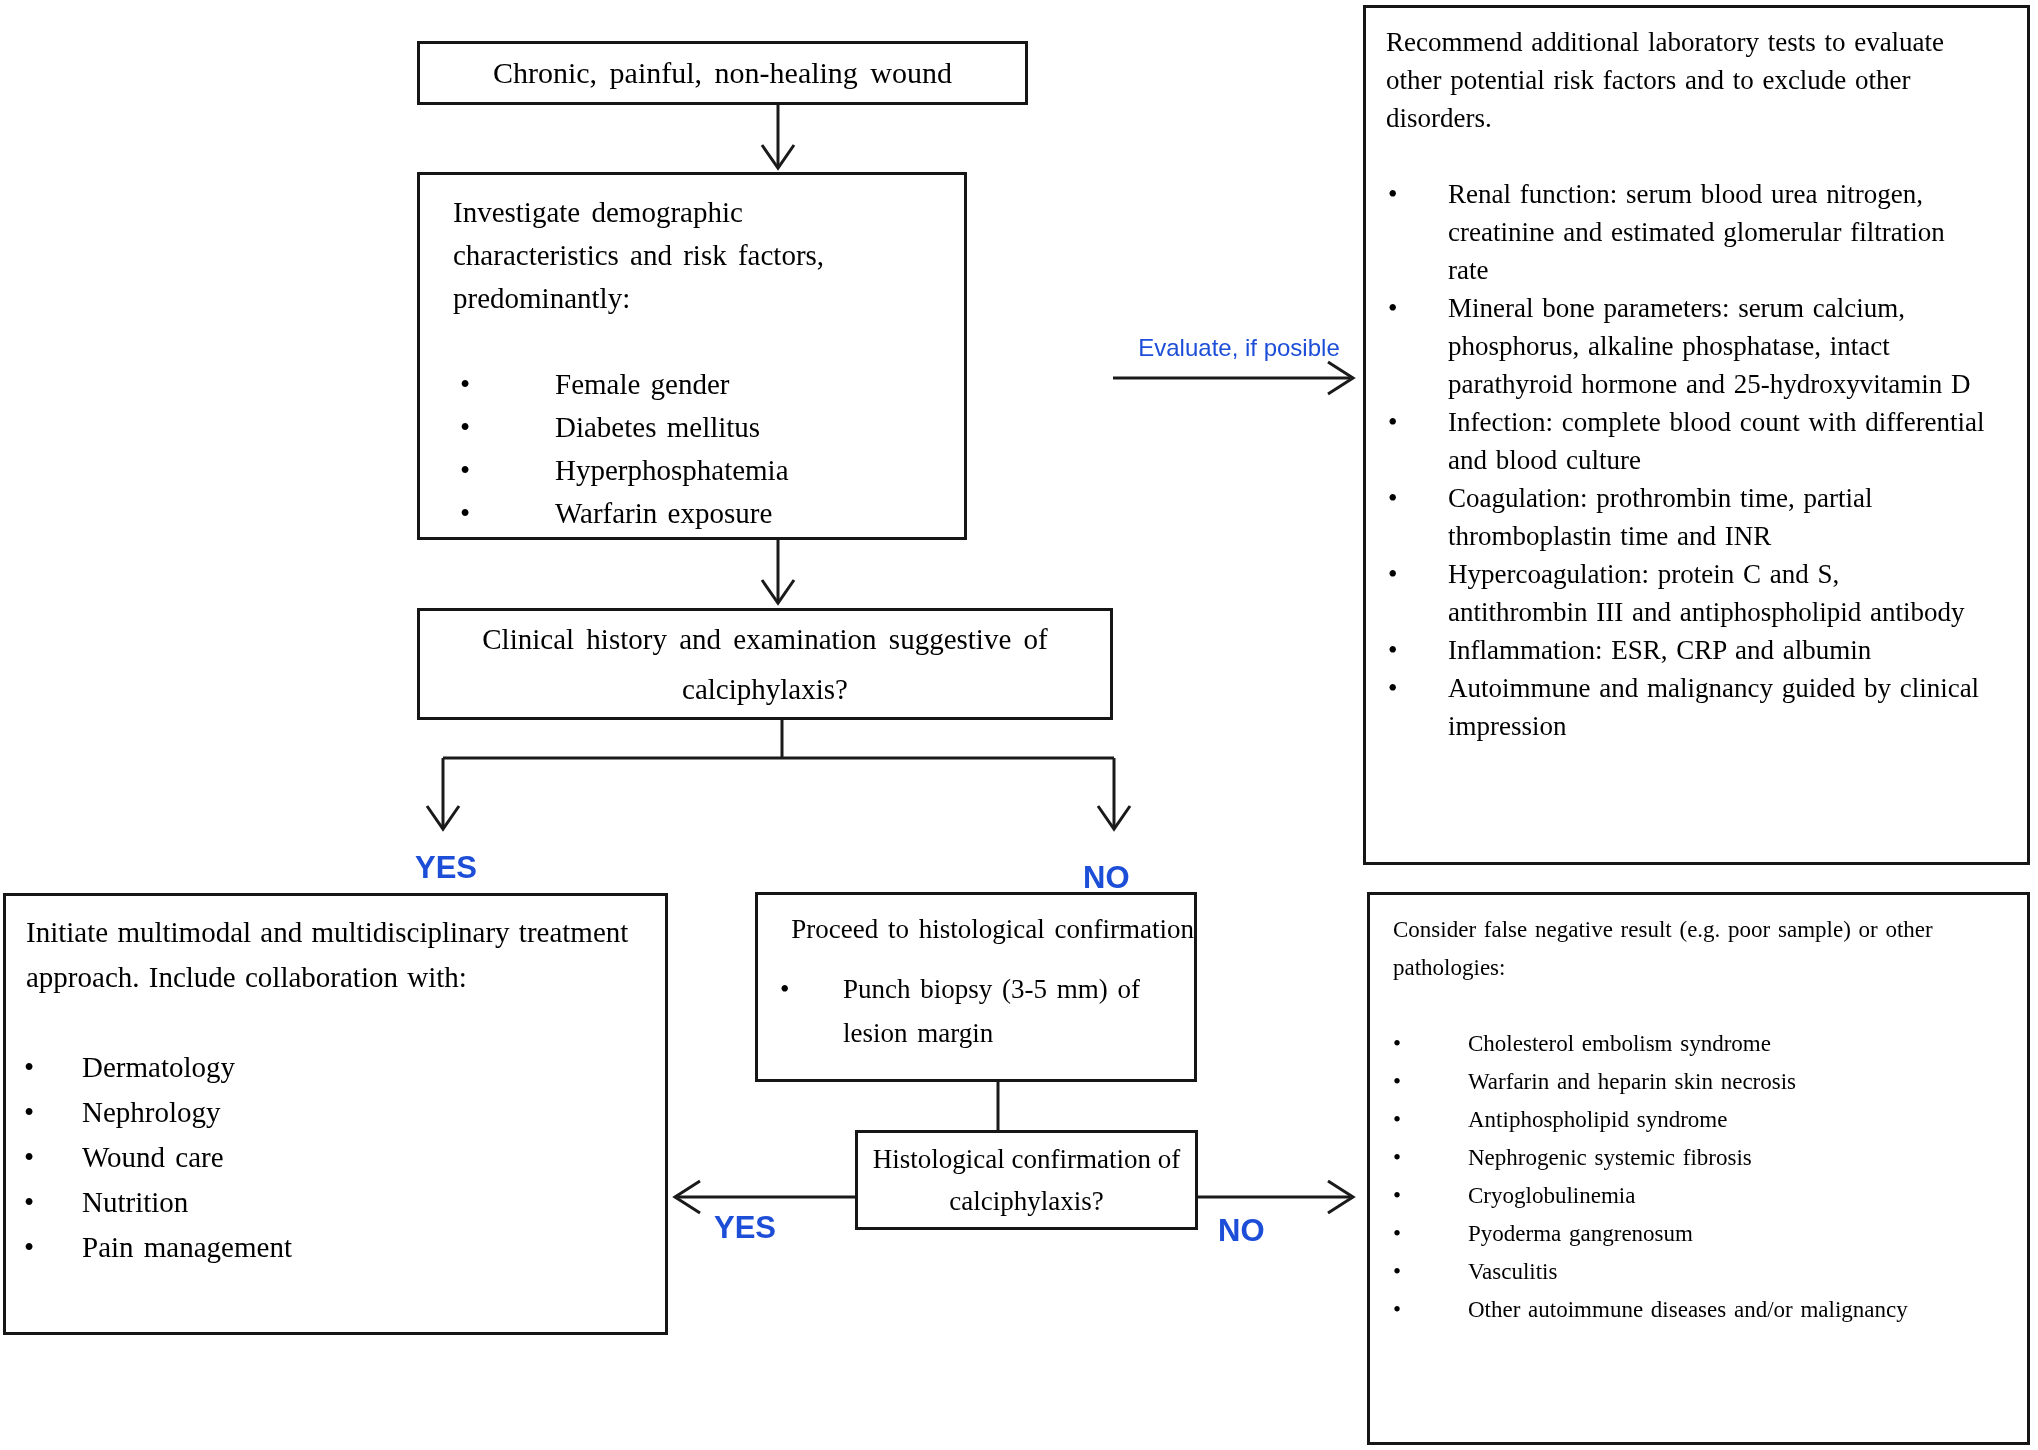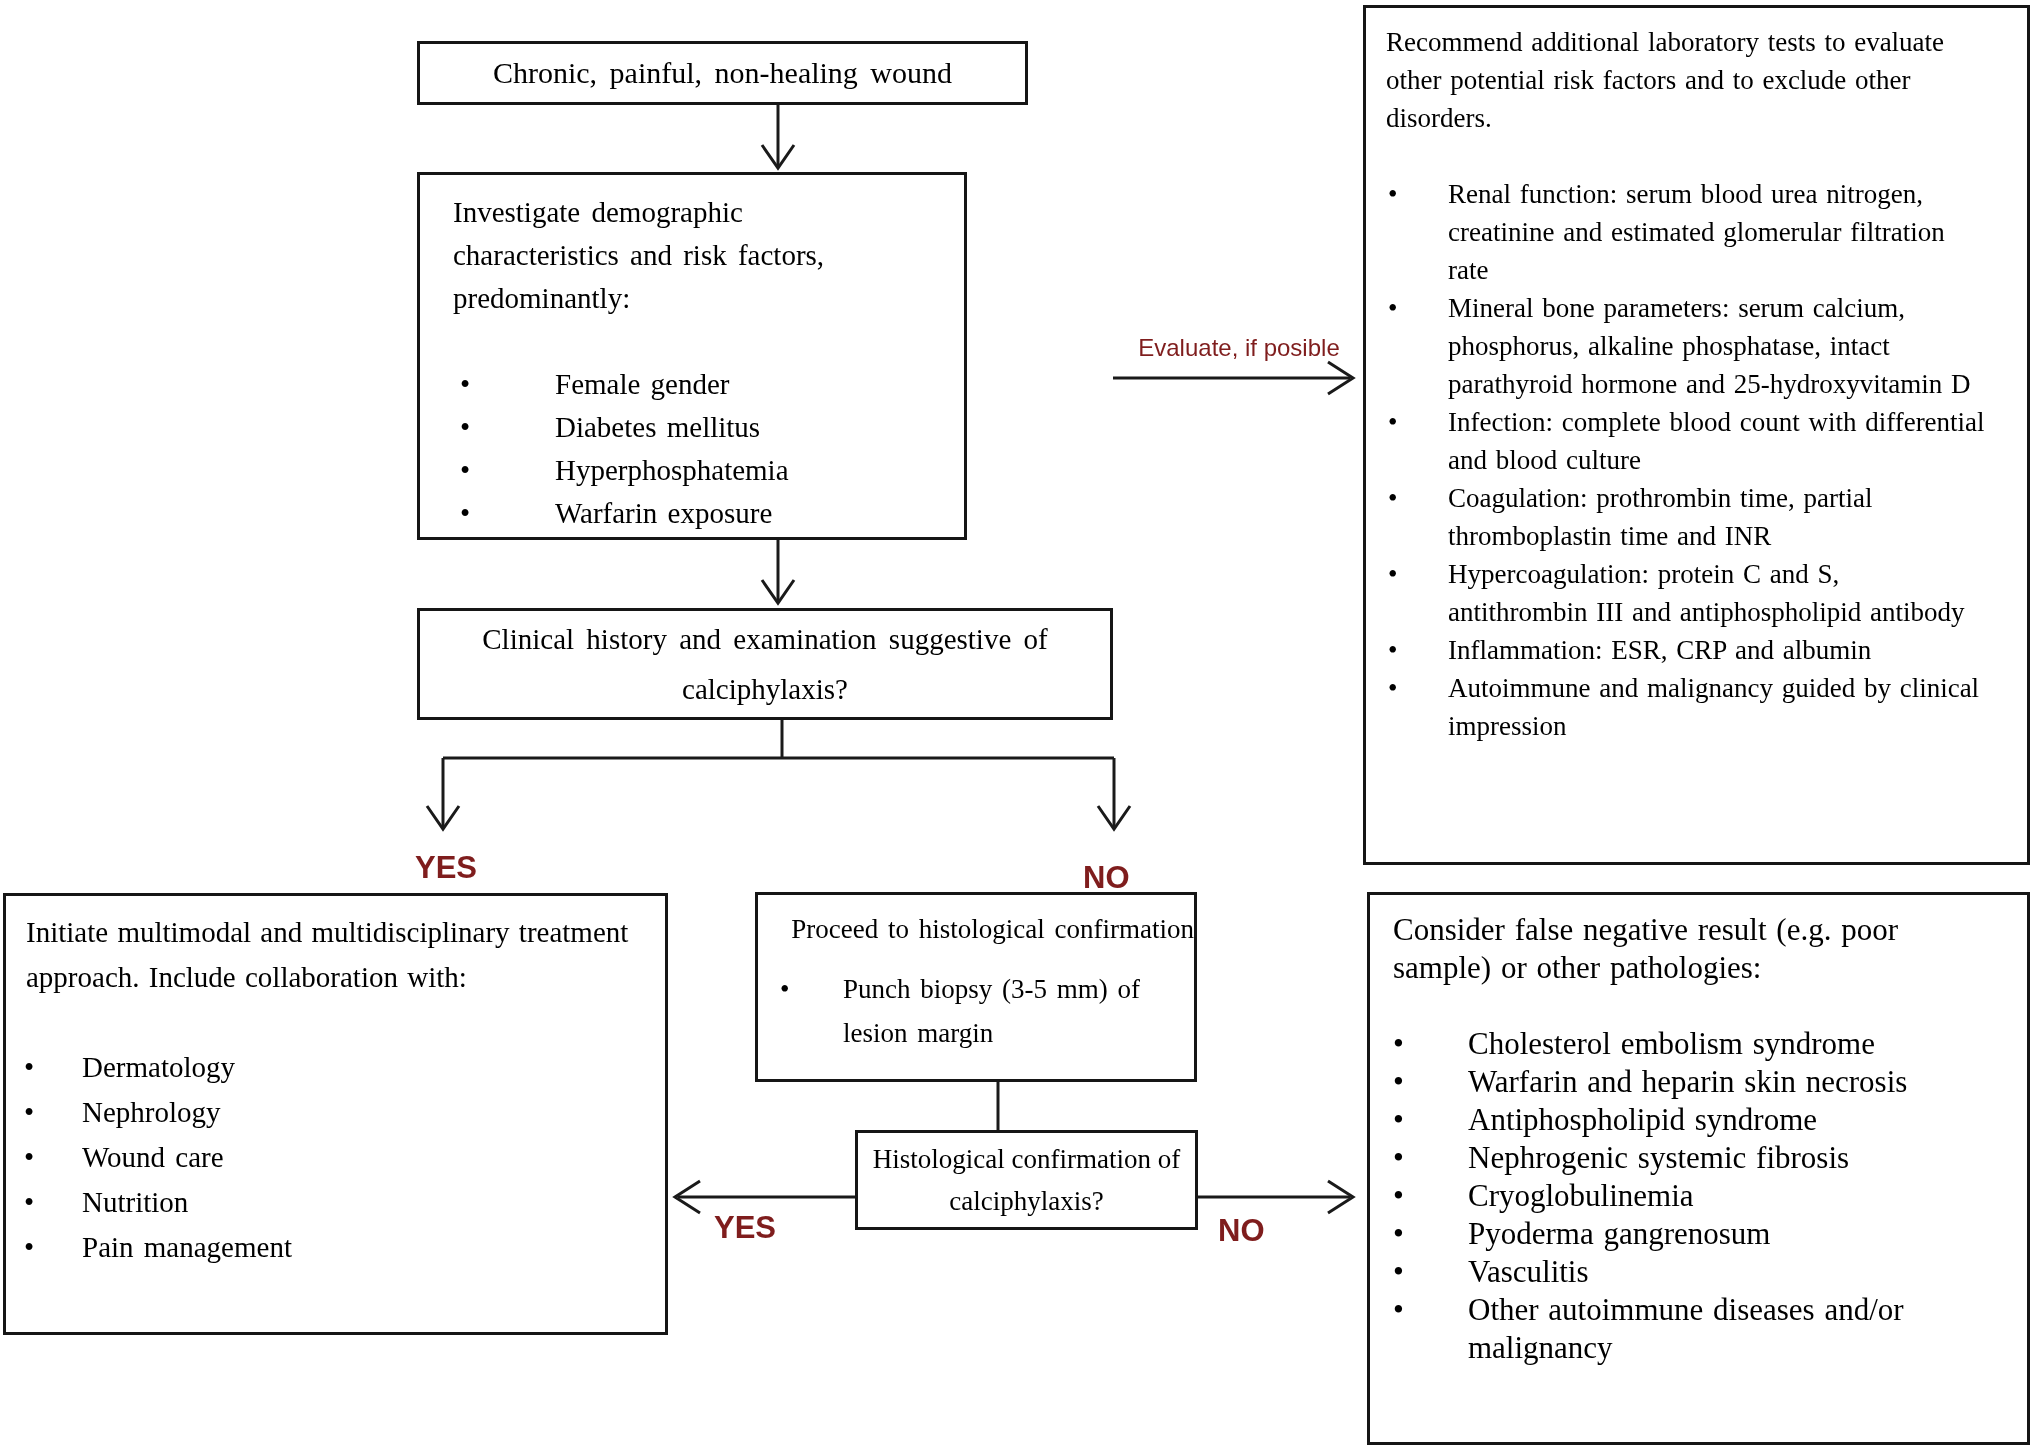--- a/index.html
+++ b/index.html
@@ -5,21 +5,21 @@
   html,body{margin:0;padding:0;background:#ffffff;}
   .canvas{
     position:relative;width:2038px;height:1450px;background:#ffffff;
     font-family:"Liberation Serif","DejaVu Serif",serif;color:#000;
     overflow:hidden;
   }
   .wires{position:absolute;left:0;top:0;width:2038px;height:1450px;pointer-events:none;}
   .wires line,.wires polyline{stroke:#1a1a1a;stroke-width:3;fill:none;}
   .node{position:absolute;background:#fff;border:3px solid #161616;box-sizing:border-box;}
   .center{display:flex;align-items:center;justify-content:center;text-align:center;}
-  .flabel{position:absolute;font-family:"Liberation Sans","DejaVu Sans",sans-serif;color:#7f1d1d;}
+  .flabel{position:absolute;font-family:"Liberation Sans","DejaVu Sans",sans-serif;color:#1d4ed8;}
   .flabel.bold{font-weight:bold;font-size:31px;}
   .flabel.reg{font-size:24px;}
   .intro{word-spacing:4px;}
   .bullets{margin-top:0;}
   .bullet{display:flex;align-items:flex-start;word-spacing:3px;}
   .bullet::before{content:"\2022";flex:0 0 auto;}
   .btext{display:block;}
 
   
   .box-wound{left:417px;top:41px;width:611px;height:64px;font-size:30px;word-spacing:5px;}
@@ -45,21 +45,21 @@
   .box-proceed .bullet::before{width:63px;}
   
   .box-histology{left:855px;top:1130px;width:343px;height:100px;font-size:27px;line-height:42px;padding:4px 10px;}
   
   .box-labs{left:1363px;top:5px;width:667px;height:860px;font-size:27px;line-height:38px;}
   .box-labs .intro{padding:15px 40px 0 20px;word-spacing:2px;}
   .box-labs .bullets{margin-top:38px;}
   .box-labs .bullet{padding-left:22px;padding-right:40px;word-spacing:2px;}
   .box-labs .bullet::before{width:60px;}
   
-  .box-pathologies{left:1367px;top:892px;width:663px;height:553px;font-size:31px;line-height:38px;}
+  .box-pathologies{left:1367px;top:892px;width:663px;height:553px;font-size:23px;line-height:38px;}
   .box-pathologies .intro{padding:16px 70px 0 23px;word-spacing:2px;}
   .box-pathologies .bullets{margin-top:38px;}
   .box-pathologies .bullet{padding-left:23px;padding-right:60px;word-spacing:2px;}
   .box-pathologies .bullet::before{width:75px;}
 </style>
 </head>
 <body>
 
 <div class="canvas">
 

